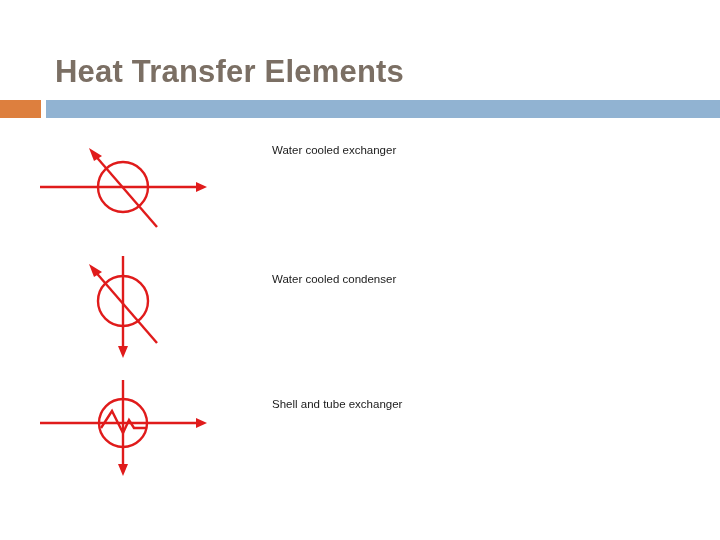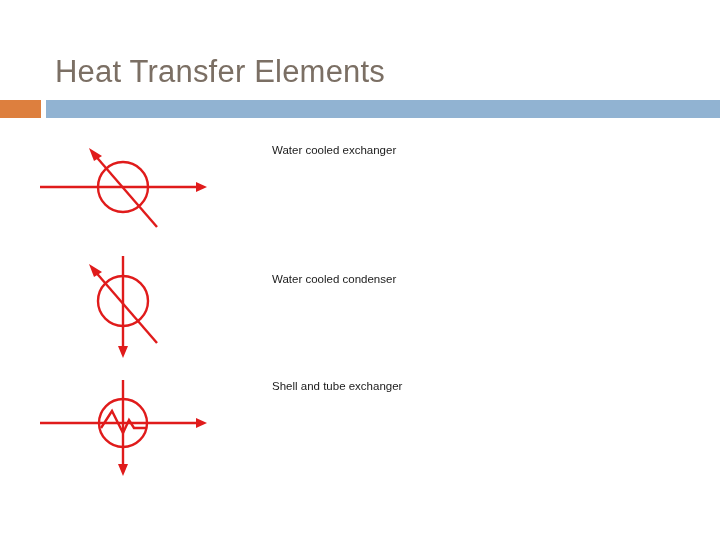--- a/index.html
+++ b/index.html
@@ -19,21 +19,21 @@
     top: 0; left: 0;
     width: 720px;
     height: 540px;
     background: #ffffff;
   }
   #slide-title {
     position: absolute;
     left: 55px;
     top: 33px;
     font-size: 31px;
-    font-weight: normal;
+    font-weight: bold;
     color: #7b6f64;
     letter-spacing: 0.2px;
     white-space: nowrap;
     font-family: "Liberation Sans", sans-serif;
   }
   #divider {
     position: absolute;
     left: 0;
     top: 100px;
     width: 720px;
@@ -62,21 +62,21 @@
   #symbol-3 { left: 30px; top: 375px; }
   .caption {
     position: absolute;
     font-size: 11.5px;
     color: #1b1b1b;
     font-family: "Liberation Sans", sans-serif;
     white-space: nowrap;
   }
   #caption-1 { left: 272px; top: 144px; }
   #caption-2 { left: 272px; top: 273px; }
-  #caption-3 { left: 272px; top: 380px; }
+  #caption-3 { left: 272px; top: 398px; }
 </style>
 </head>
 <body>
 
 <div id="slide">
 
   <h1 id="slide-title">Heat Transfer Elements</h1>
 
   <div id="divider">
     <div class="accent-block" id="accent-orange"></div>

